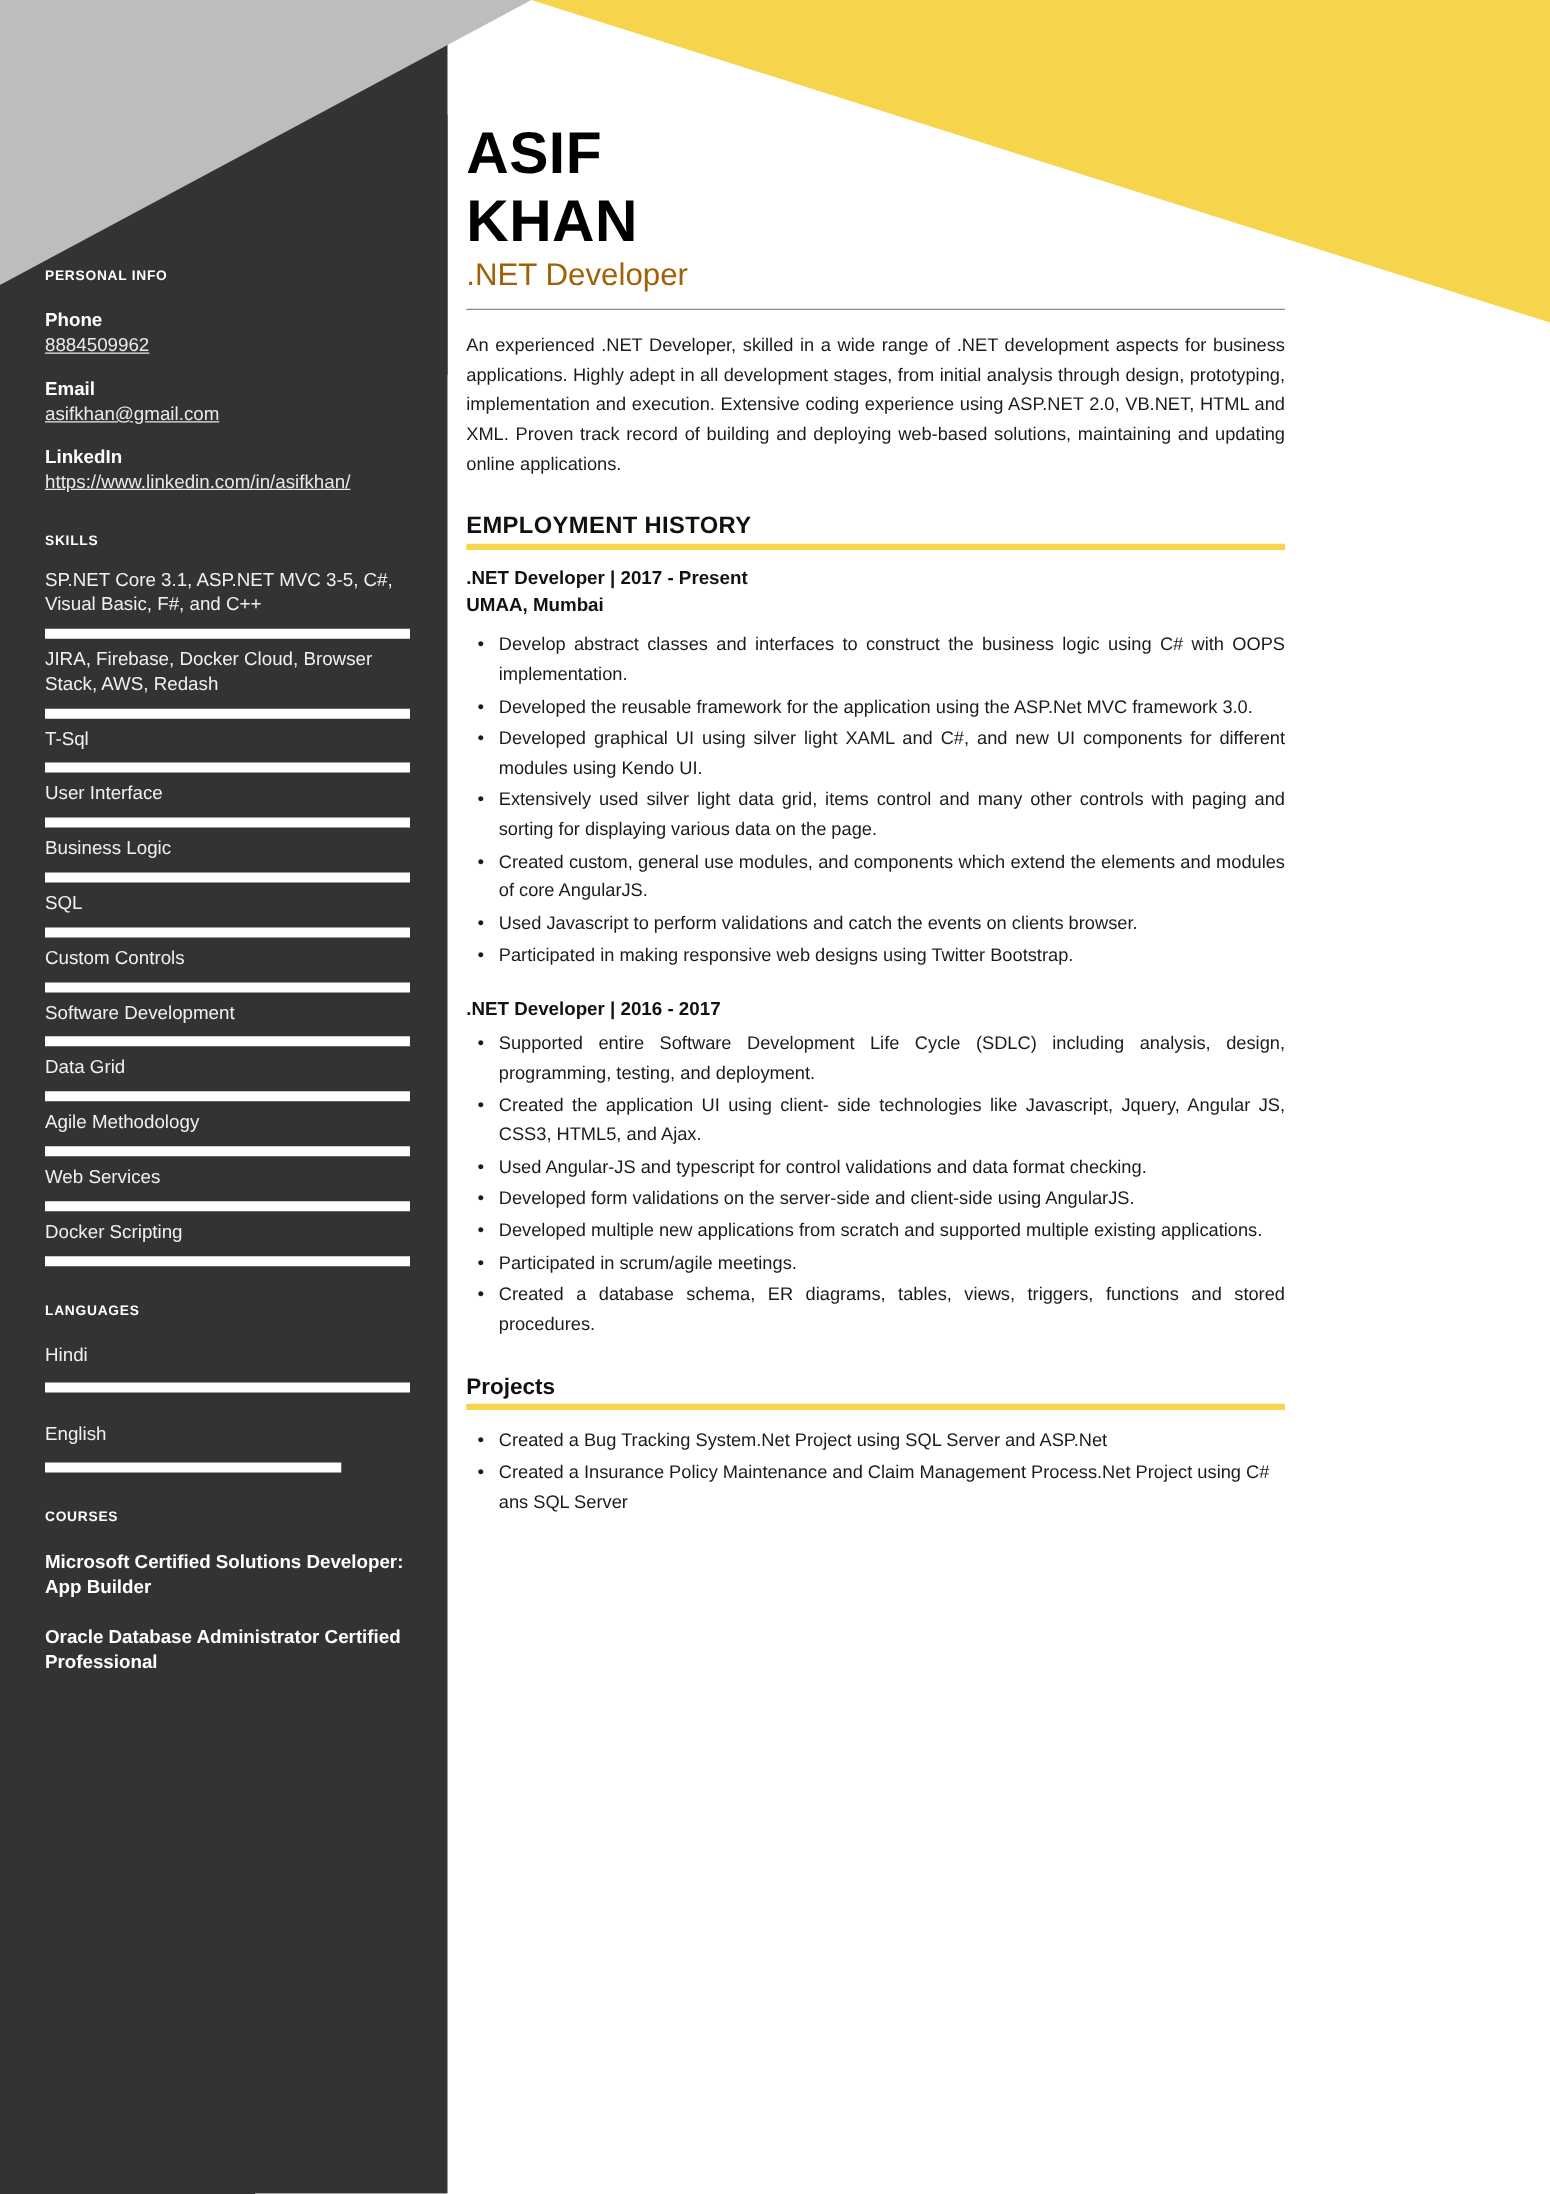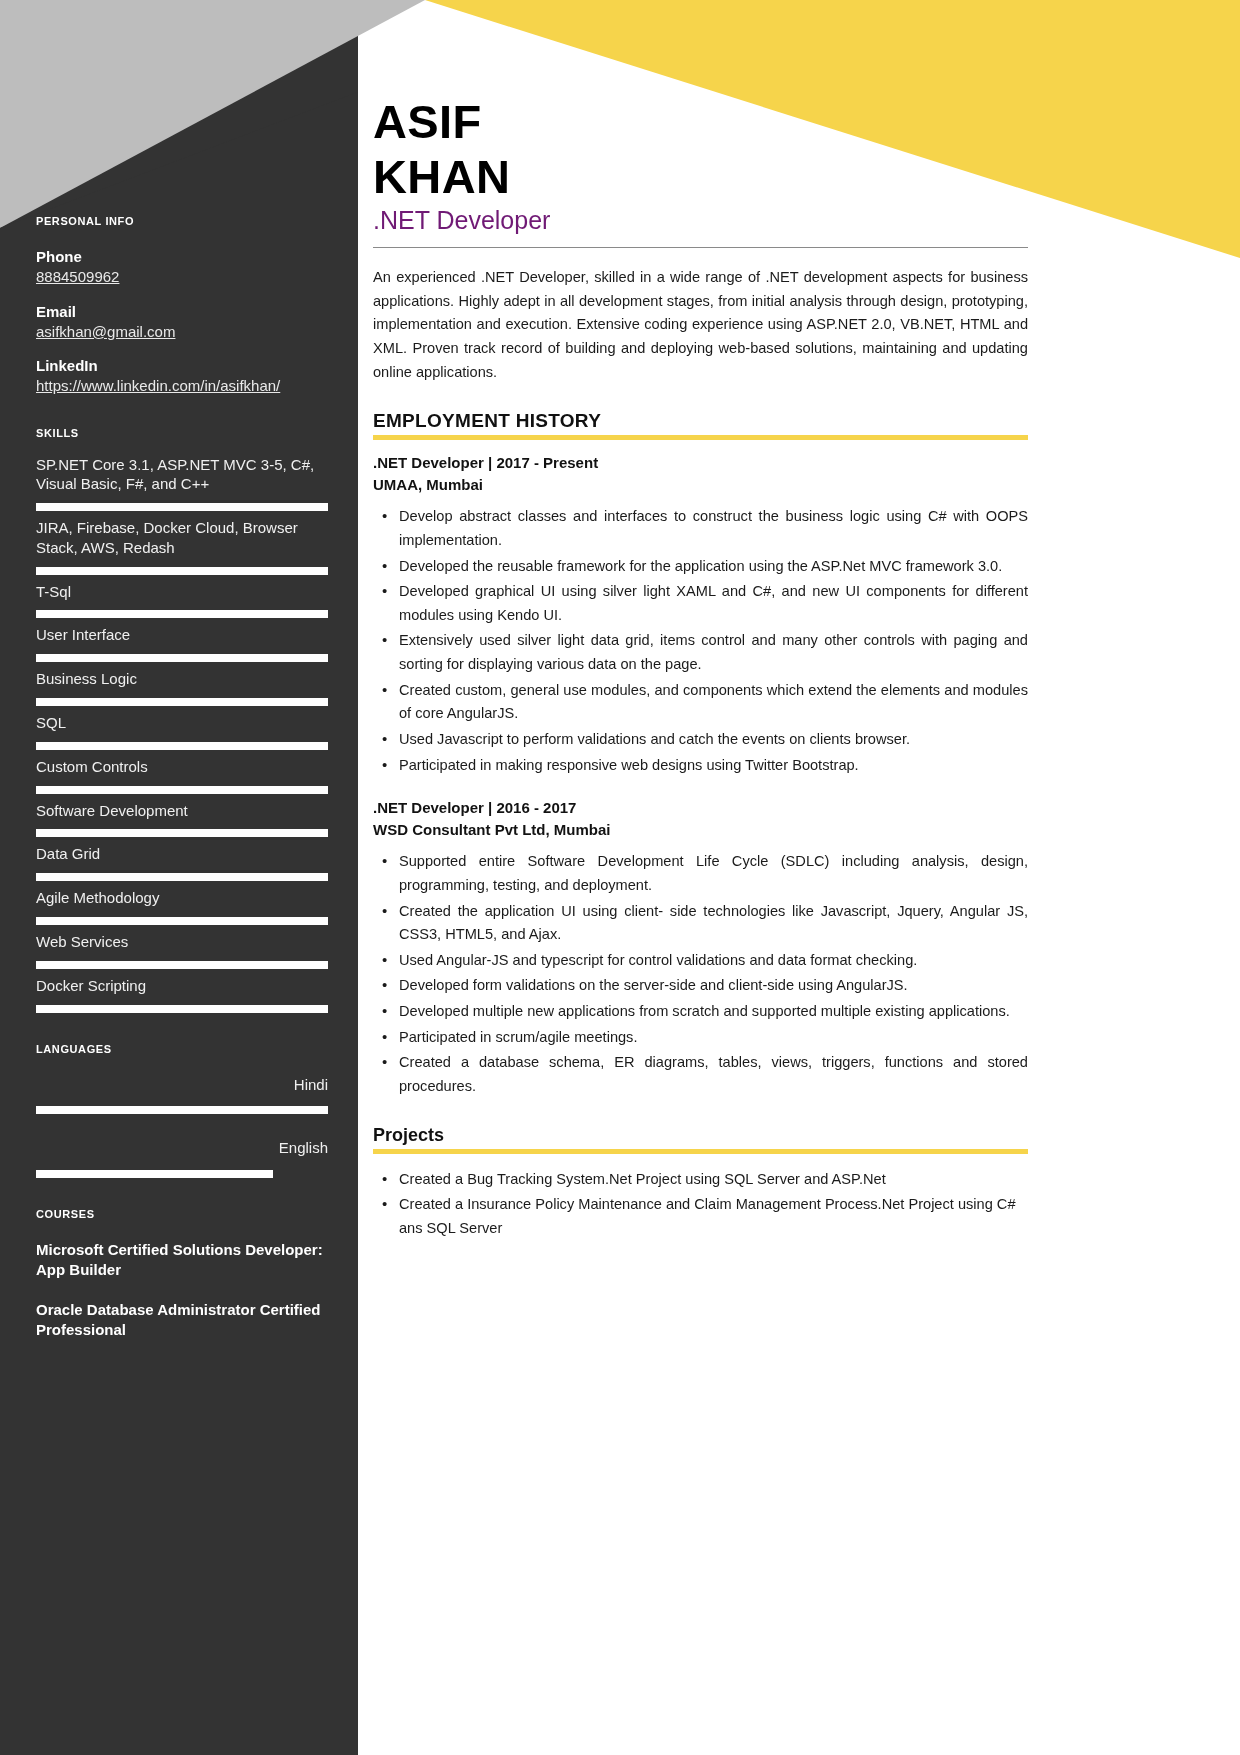--- a/index.html
+++ b/index.html
@@ -80,21 +80,21 @@
     width: 100%;
     background: transparent;
   }
   .bar-fill {
     height: 8px;
     background: #ffffff;
   }
   .skills-list { margin-top: -4px; }
 
   .lang { margin-bottom: 24px; }
-  .lang .skill-label { margin-bottom: 12px; text-align: right; }
+  .lang .skill-label { margin-bottom: 12px; }
 
   .course {
     font-size: 15px;
     font-weight: bold;
     color: #ffffff;
     line-height: 1.32;
     margin-bottom: 20px;
   }
 
   
@@ -108,21 +108,21 @@
   .name {
     font-size: 47px;
     font-weight: bold;
     line-height: 1.16;
     color: #000000;
     letter-spacing: 0.4px;
   }
   .job-title {
     font-size: 25px;
     font-weight: normal;
-    color: #701a75;
+    color: #a16207;
     margin-top: 2px;
     margin-bottom: 12px;
   }
   .rule {
     border: 0;
     border-top: 1px solid #8a8a8a;
     width: 655px;
     margin: 0 0 18px 0;
   }
   .summary {
@@ -344,21 +344,20 @@
         <li>Developed the reusable framework for the application using the ASP.Net MVC framework 3.0.</li>
         <li>Developed graphical UI using silver light XAML and C#, and new UI components for different modules using Kendo UI.</li>
         <li>Extensively used silver light data grid, items control and many other controls with paging and sorting for displaying various data on the page.</li>
         <li>Created custom, general use modules, and components which extend the elements and modules of core AngularJS.</li>
         <li class="nojustify">Used Javascript to perform validations and catch the events on clients browser.</li>
         <li class="nojustify">Participated in making responsive web designs using Twitter Bootstrap.</li>
       </ul>
 
       <div class="job">
         <div class="job-role">.NET Developer | 2016 - 2017</div>
-        <div class="job-company">WSD Consultant Pvt Ltd, Mumbai</div>
       </div>
       <ul class="bullets">
         <li>Supported entire Software Development Life Cycle (SDLC) including analysis, design, programming, testing, and deployment.</li>
         <li>Created the application UI using client- side technologies like Javascript, Jquery, Angular JS, CSS3, HTML5, and Ajax.</li>
         <li class="nojustify">Used Angular-JS and typescript for control validations and data format checking.</li>
         <li class="nojustify">Developed form validations on the server-side and client-side using AngularJS.</li>
         <li>Developed multiple new applications from scratch and supported multiple existing applications.</li>
         <li class="nojustify">Participated in scrum/agile meetings.</li>
         <li>Created a database schema, ER diagrams, tables, views, triggers, functions and stored procedures.</li>
       </ul>

